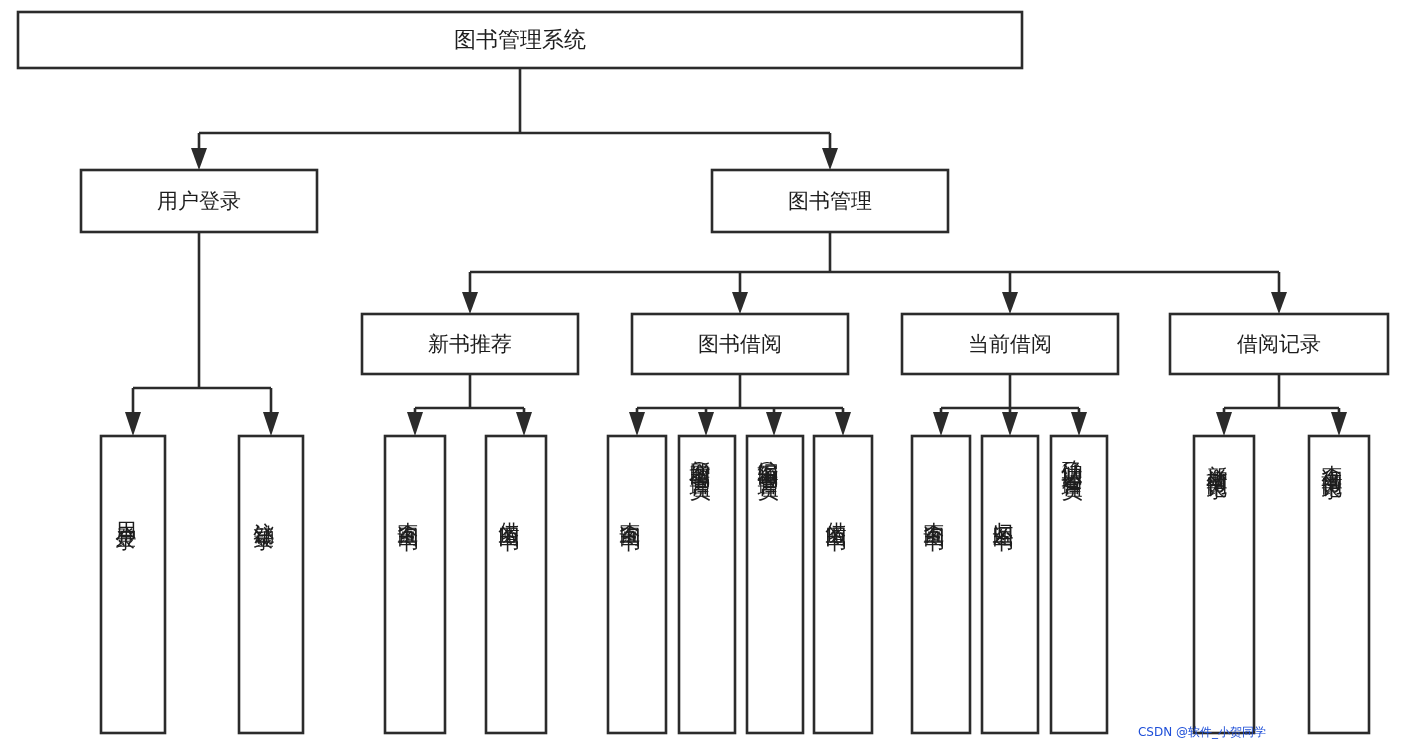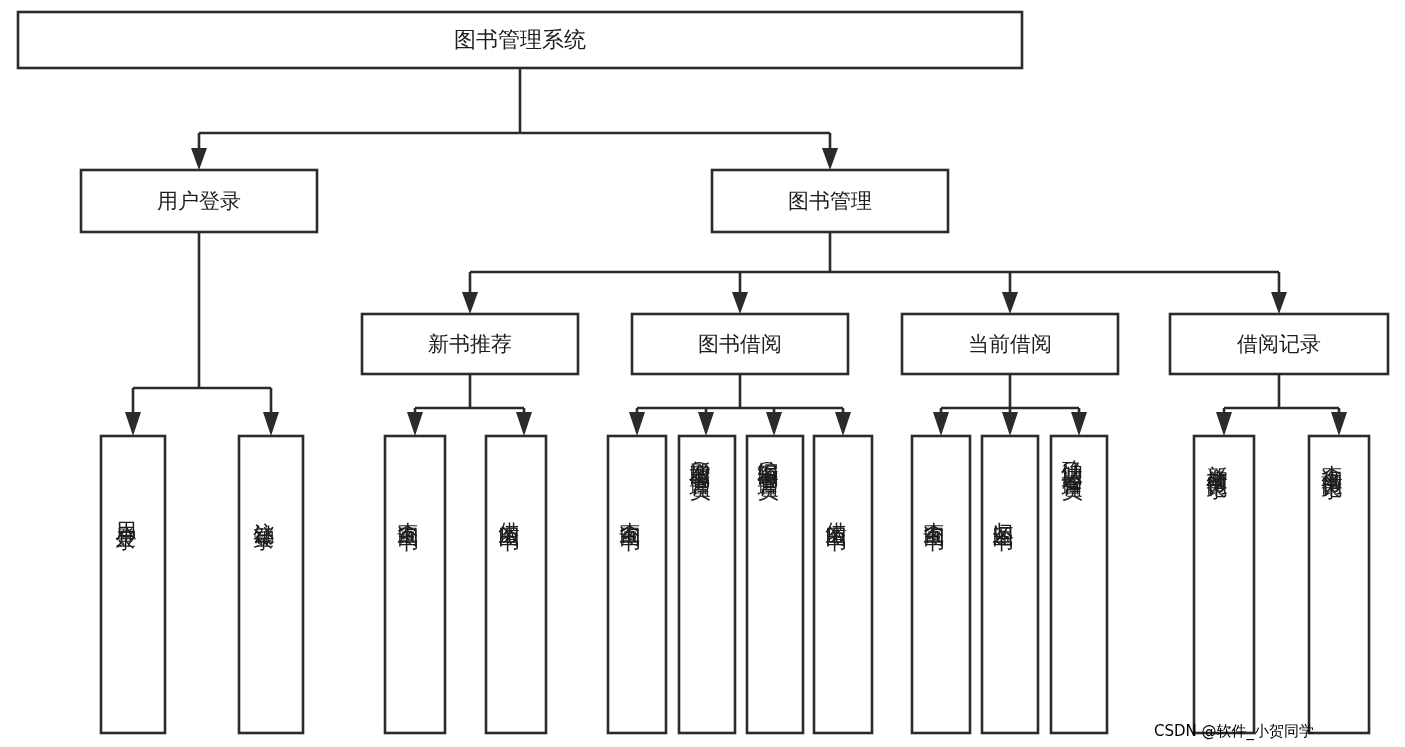--- a/index.html
+++ b/index.html
@@ -11,21 +11,20 @@
     width: 1405px;
     height: 747px;
     overflow: hidden;
     font-family: "DejaVu Sans", "Liberation Sans", sans-serif;
   }
   #diagram-root {
     position: relative;
     width: 1276px;
     height: 747px;
     background: #ffffff;
-    padding-left: 48px;
   }
   svg.flow {
     position: absolute;
     top: 0;
     left: 0;
     width: 1405px;
     height: 747px;
   }
   .node-rect {
     fill: #ffffff;
@@ -71,22 +70,22 @@
     color: #1d1d1d;
     letter-spacing: 3px;
     white-space: nowrap;
     pointer-events: none;
   }
   .watermark {
     position: absolute;
     right: 10px;
     bottom: 6px;
     font-family: "DejaVu Sans", "Liberation Sans", sans-serif;
-    font-size: 15px;
-    color: #000000;
+    font-size: 12px;
+    color: #1d4ed8;
     white-space: nowrap;
   }
 </style>
 </head>
 <body>
 
 <div id="diagram-root">
 
   <svg class="flow" viewBox="0 0 1405 747" xmlns="http://www.w3.org/2000/svg">
 

